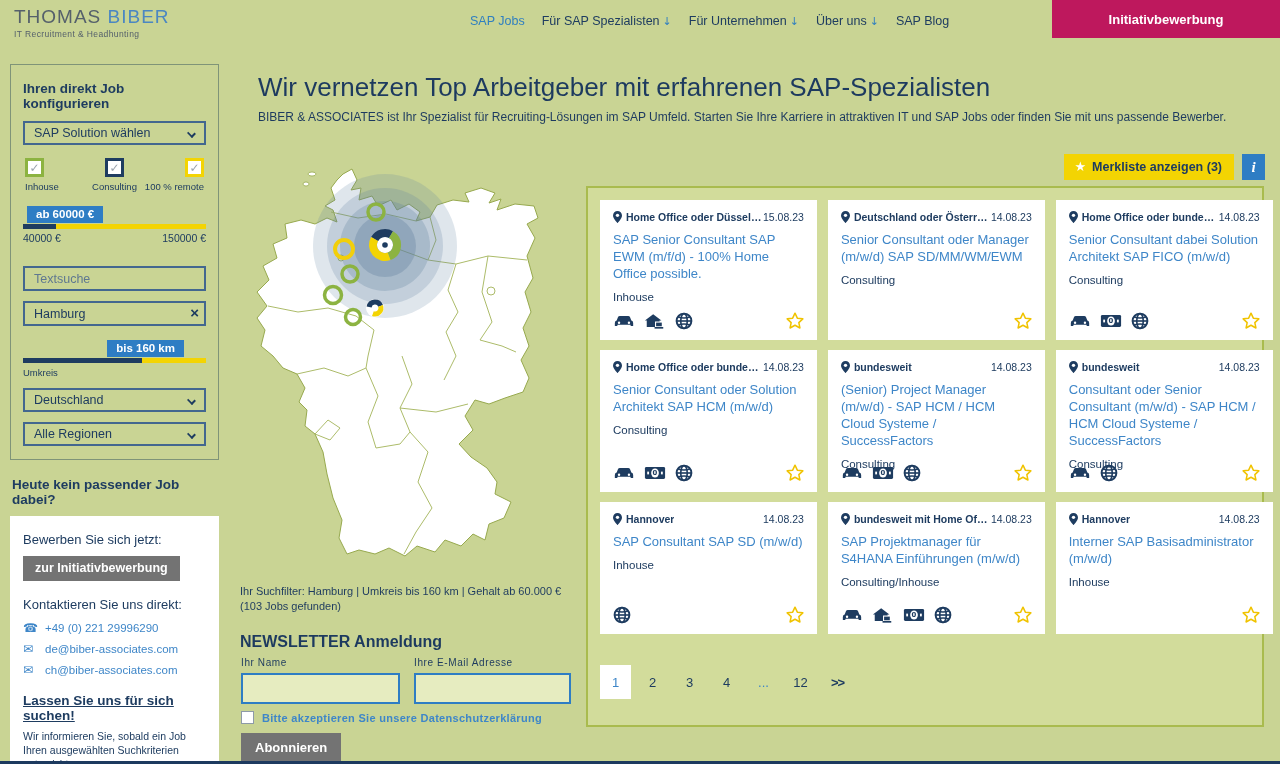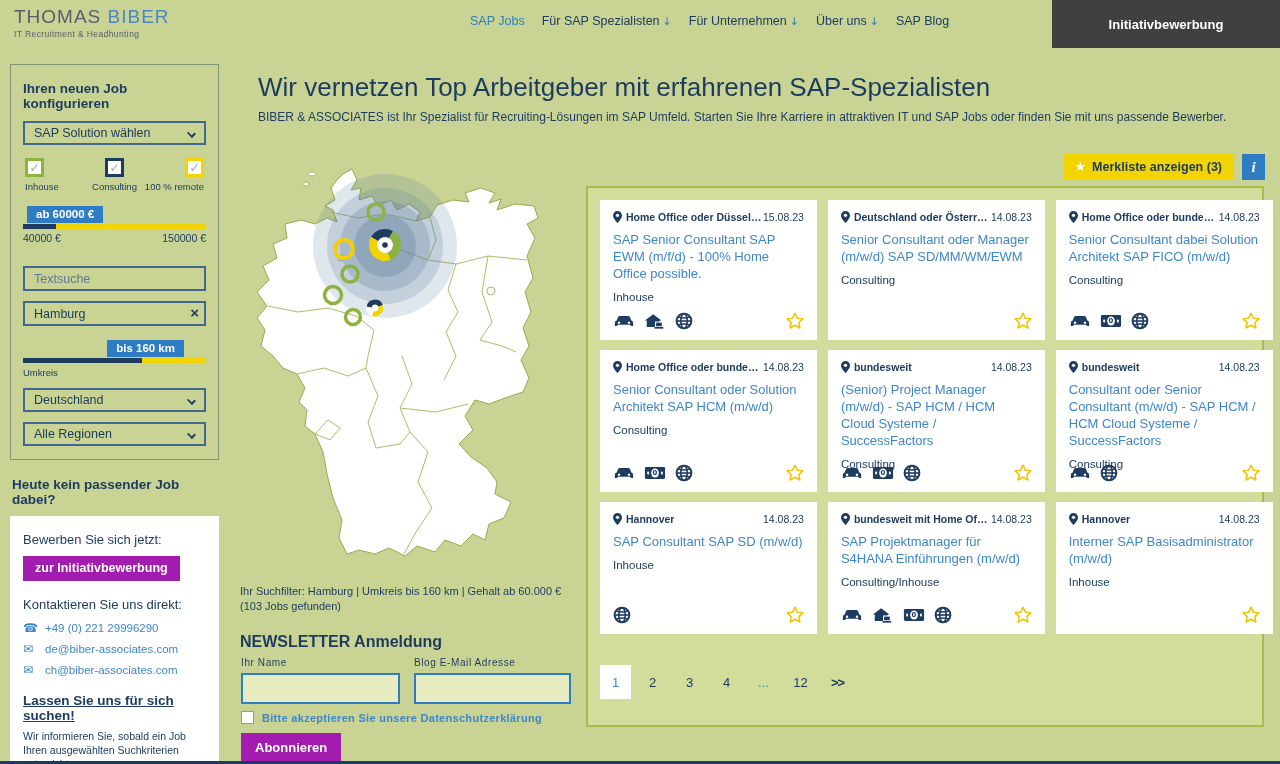--- a/index.html
+++ b/index.html
@@ -14,21 +14,21 @@
   
   .header { position:absolute; top:0; left:0; width:1280px; height:42px; }
   .logo { position:absolute; left:14px; top:6px; }
   .logo-line { font-size:19px; letter-spacing:1px; font-weight:500; color:#55606b; }
   .logo-line .b2 { color:#4b87c2; }
   .logo-sub { font-size:8.5px; color:#55606b; letter-spacing:.4px; margin-top:1px; }
   .nav { position:absolute; left:436px; top:0; height:42px; display:flex; align-items:center; gap:17px;margin-left:34px; }
   .nav a { font-size:12.5px; color:#1e3c60; text-decoration:none; white-space:nowrap; }
   .nav a.active { color:#2f7fc0; }
   .nav .arr { color:#2f7fc0; font-family:"DejaVu Sans", sans-serif; font-size:11px; margin-left:3px; }
-  .cta-btn { position:absolute; right:0; top:0; width:228px; height:48px; background:#404040; color:#fff;
+  .cta-btn { position:absolute; right:0; top:0; width:228px; height:38px; background:#be185d; color:#fff;
     font-size:13px; font-weight:bold; display:flex; align-items:center; justify-content:center; cursor:pointer; }
 
   
   .sidebar { position:absolute; left:10px; top:64px; width:209px; }
   .filter-box { border:1.5px solid #7f9478; padding:10px 12px 13px 12px; }
   .filter-box h2 { font-size:13.5px; font-weight:bold; color:#1e3c60; margin:6px 0 10px 0; }
   .sel { position:relative; border:2px solid #43678f; height:24px; display:flex; align-items:center;
     padding:0 24px 0 9px; font-size:12.5px; color:#1e3c60; cursor:pointer; background:transparent; margin-top:10px; }
   .sel .chev { position:absolute; right:9px; top:7px; width:7px; height:7px;
     border-right:2px solid #1e3c60; border-bottom:2px solid #1e3c60; transform:rotate(45deg) scale(1,.8); }
@@ -50,21 +50,21 @@
     font-size:12.5px; color:#1e3c60; padding:0 9px; margin-top:22px; display:block; }
   .tinput::placeholder { color:#5f7890; opacity:1; }
   .loc-wrap { position:relative; margin-top:10px; }
   .loc-wrap .tinput { margin-top:0; padding-right:24px; }
   .clear-x { position:absolute; right:7px; top:3px; font-size:15px; font-weight:bold; color:#1e3c60; cursor:pointer; }
   .radius-badge-row { text-align:left; padding-left:46%; }
   .small-label { font-size:9.5px; color:#1e3c60; margin-top:4px; }
   .noj-title { font-size:13.5px; font-weight:bold; color:#1e3c60; margin:17px 0 9px 2px; }
   .white-box { background:#fff; padding:13px 13px 15px 13px; }
   .wb-h { font-size:13px; color:#1e3c60; margin:3px 0 9px 0; }
-  .blue-btn { display:inline-block; background:#a21caf; color:#fff; font-size:12.5px; font-weight:bold;
+  .blue-btn { display:inline-block; background:#737373; color:#fff; font-size:12.5px; font-weight:bold;
     padding:5px 12px 6px 12px; cursor:pointer; border:none; }
   .contact-row { display:flex; align-items:center; gap:7px; margin-top:7px; }
   .contact-ic { font-family:"DejaVu Sans", sans-serif; font-size:12px; color:#3e86c8; width:15px; }
   .contact-row a { font-size:11.5px; color:#3e86c8; text-decoration:none; }
   .wb-h2 { font-size:13.5px; font-weight:bold; color:#1e3c60; margin:16px 0 6px 0;text-decoration:underline; }
   .wb-p { font-size:10.5px; color:#1e3c60; line-height:1.35; margin-bottom:11px; }
 
   
   .h1 { position:absolute; left:258px; top:72px; font-size:26px; font-weight:500; color:#1d3a5f; }
   .sub { position:absolute; left:258px; top:110px; font-size:12px; color:#1d3a5f; width:990px; }
@@ -131,21 +131,21 @@
     <a href="#"><span>Für SAP Spezialisten</span><span class="arr">↓</span></a>
     <a href="#"><span>Für Unternehmen</span><span class="arr">↓</span></a>
     <a href="#"><span>Über uns</span><span class="arr">↓</span></a>
     <a href="#"><span>SAP Blog</span></a>
   </nav>
   <div class="cta-btn">Initiativbewerbung</div>
 </div>
 
 <aside class="sidebar">
   <div class="filter-box">
-    <h2>Ihren neuen Job konfigurieren</h2>
+    <h2>Ihren direkt Job konfigurieren</h2>
 
     <div class="sel">
       <span>SAP Solution wählen</span>
       <span class="chev"></span>
     </div>
 
     <div class="cb-row">
       <div class="cb-item">
         <div class="cb-box cb-green">✓</div>
         <div class="cb-label">Inhouse</div>
@@ -670,21 +670,21 @@
 </section>
 
 <p class="fsummary">Ihr Suchfilter: Hamburg | Umkreis bis 160 km | Gehalt ab 60.000 € (103 Jobs gefunden)</p>
 
 <div class="nl-title">NEWSLETTER Anmeldung</div>
 <div class="nl-field nl-name">
   <label>Ihr Name</label>
   <input style="">
 </div>
 <div class="nl-field nl-mail">
-  <label>Blog E-Mail Adresse</label>
+  <label>Ihre E-Mail Adresse</label>
   <input style="">
 </div>
 <div class="nl-privacy">
   <div class="box"></div>
   <span>Bitte akzeptieren Sie unsere Datenschutzerklärung</span>
 </div>
 <div class="blue-btn nl-sub">Abonnieren</div>
 
 <div class="bottom-strip"></div>
 

